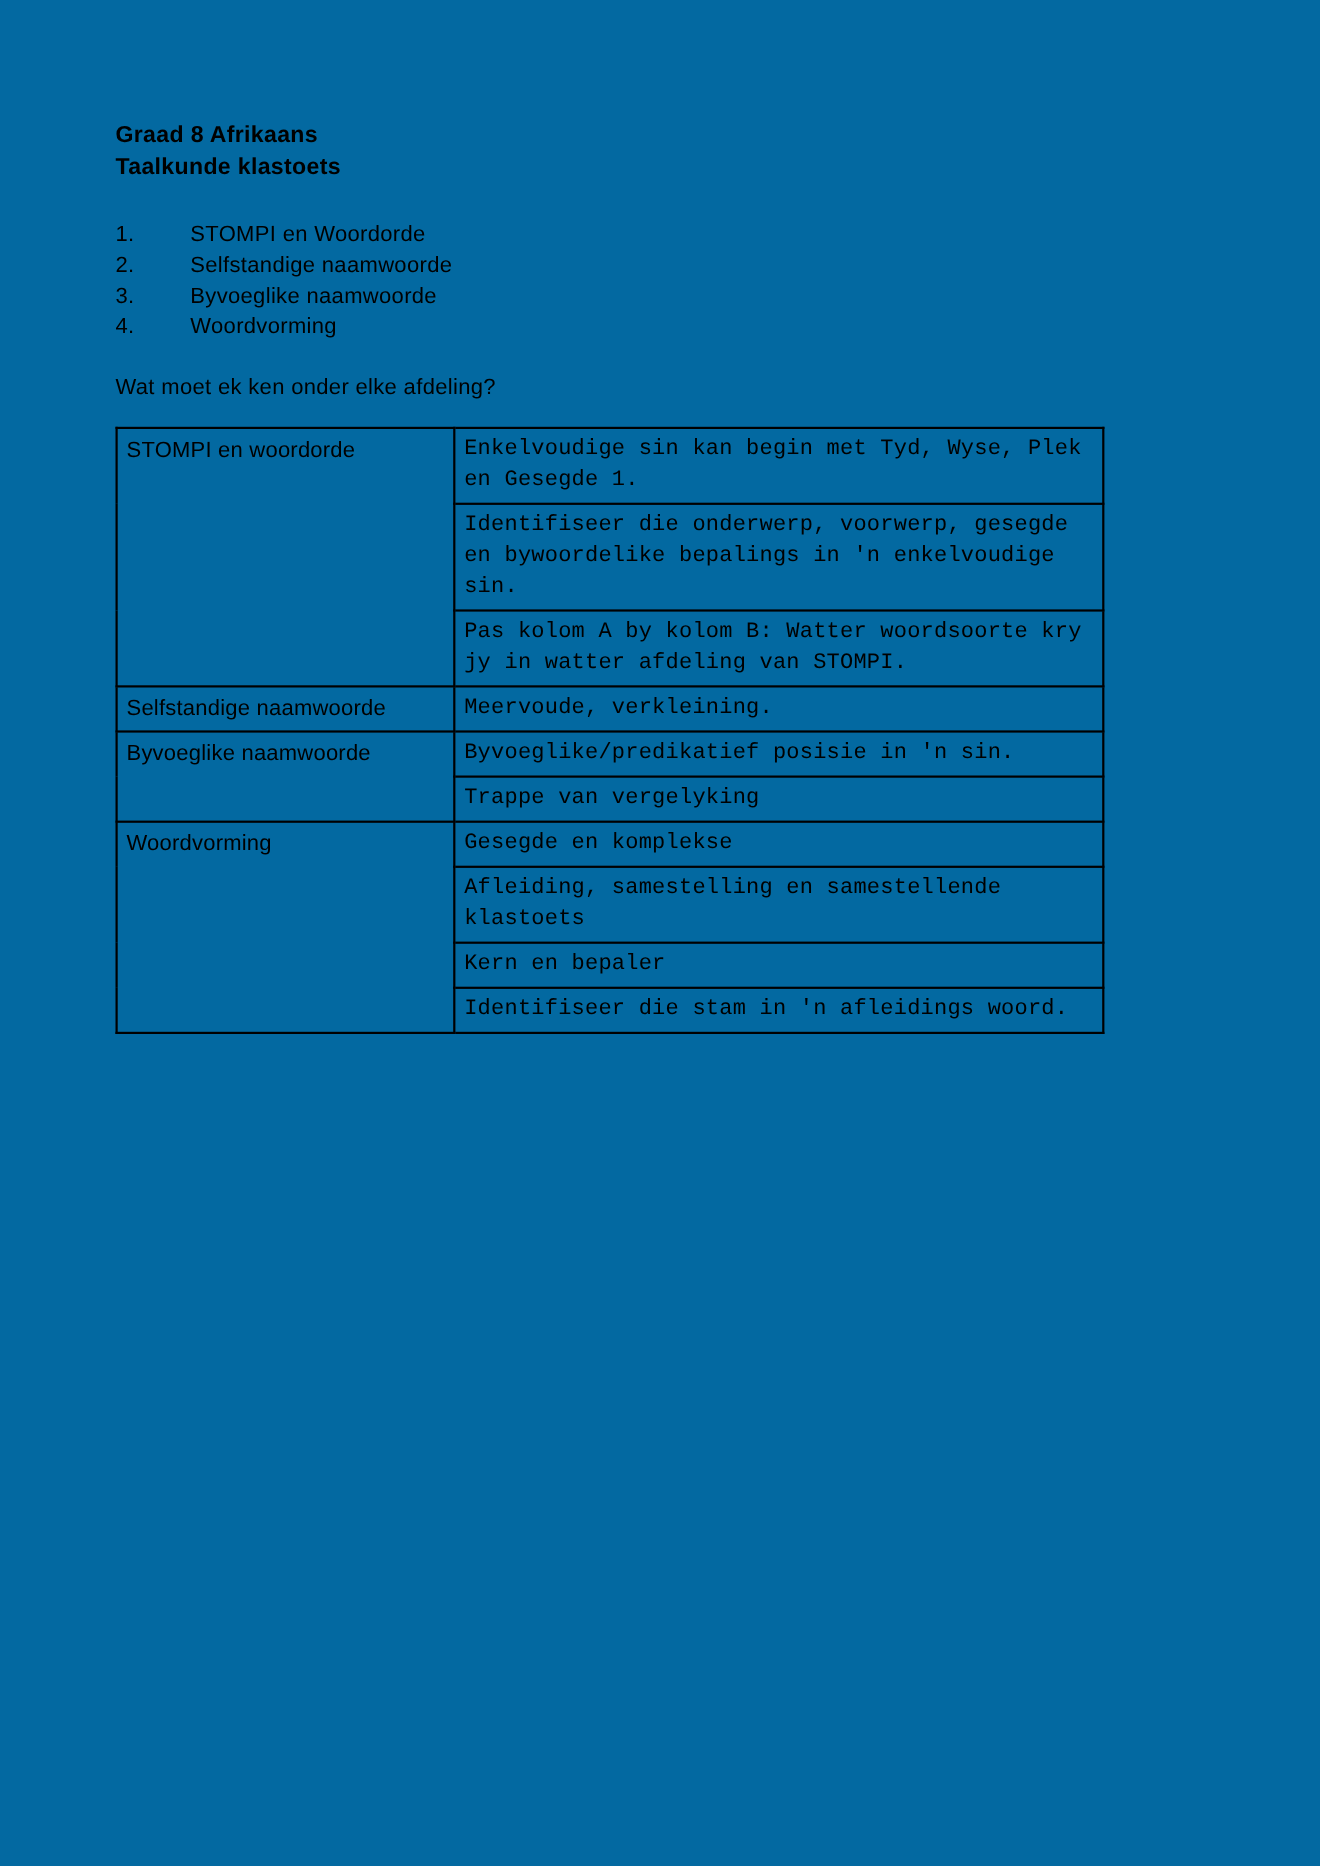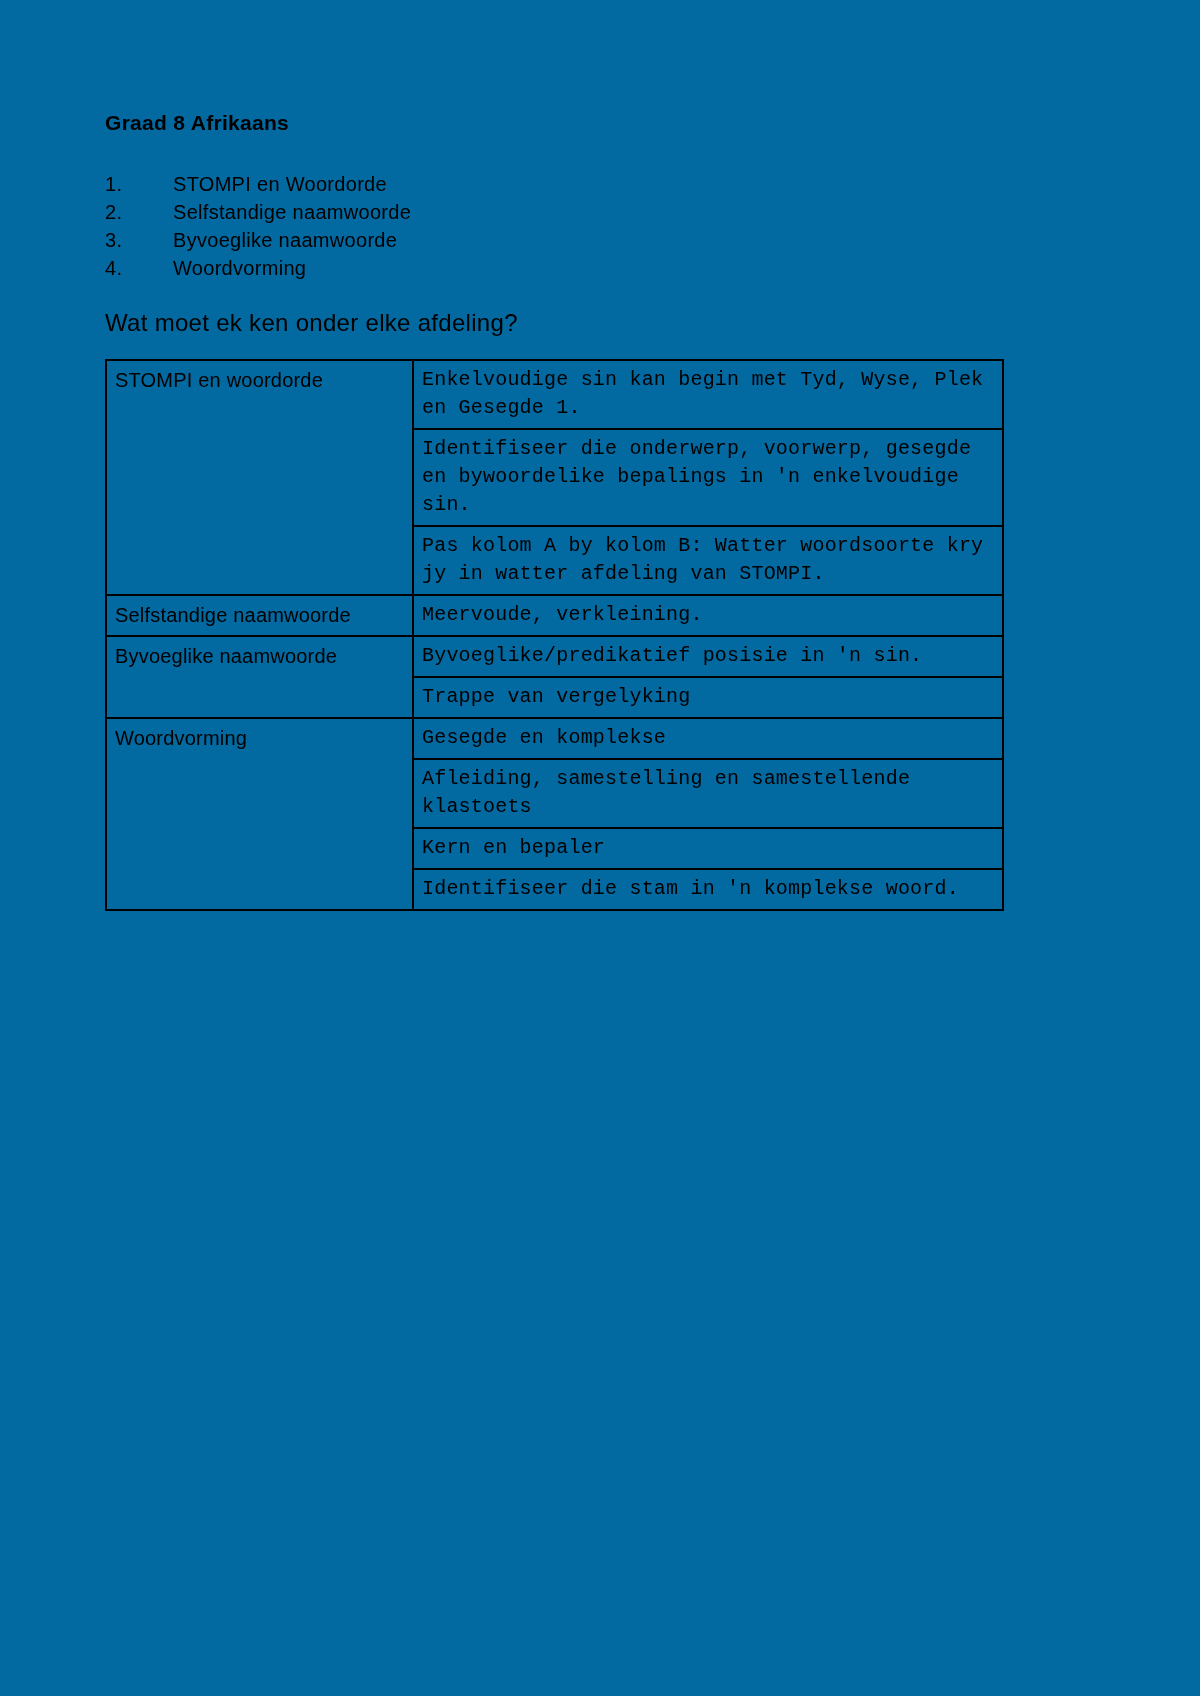--- a/index.html
+++ b/index.html
@@ -31,21 +31,21 @@
   .list-row {
     display: flex;
     line-height: 28px;
   }
   .list-num {
     width: 68px;
     flex: 0 0 68px;
   }
   .question {
     margin-top: 27px;
-    font-size: 24px;
+    font-size: 20px;
     line-height: 28px;
     letter-spacing: 0.3px;
   }
   table.study-table {
     margin-top: 22px;
     border-collapse: collapse;
     width: 897px;
     table-layout: fixed;
     font-size: 20px;
     letter-spacing: 0.2px;
@@ -58,20 +58,21 @@
   }
   td.topic-cell { width: 307px; }
   td.detail-cell { width: 590px; font-family: Liberation Mono, monospace; }
 </style>
 </head>
 <body>
 
 <div class="page">
 
   <div class="doc-title">Graad 8 Afrikaans</div>
+  <div class="doc-subtitle">Taalkunde klastoets</div>
 
   <div class="numbered-list">
     <div class="list-row">
       <span class="list-num">1.</span>
       <span class="list-text">STOMPI en Woordorde</span>
     </div>
     <div class="list-row">
       <span class="list-num">2.</span>
       <span class="list-text">Selfstandige naamwoorde</span>
     </div>
@@ -117,18 +118,18 @@
         <td class="topic-cell" rowspan="4">Woordvorming</td>
         <td class="detail-cell">Gesegde en komplekse</td>
       </tr>
       <tr>
         <td class="detail-cell">Afleiding, samestelling en samestellende klastoets</td>
       </tr>
       <tr>
         <td class="detail-cell">Kern en bepaler</td>
       </tr>
       <tr>
-        <td class="detail-cell">Identifiseer die stam in 'n komplekse woord.</td>
+        <td class="detail-cell">Identifiseer die stam in 'n afleidings woord.</td>
       </tr>
     </tbody>
   </table>
 
 </div>
 
 </body></html>

